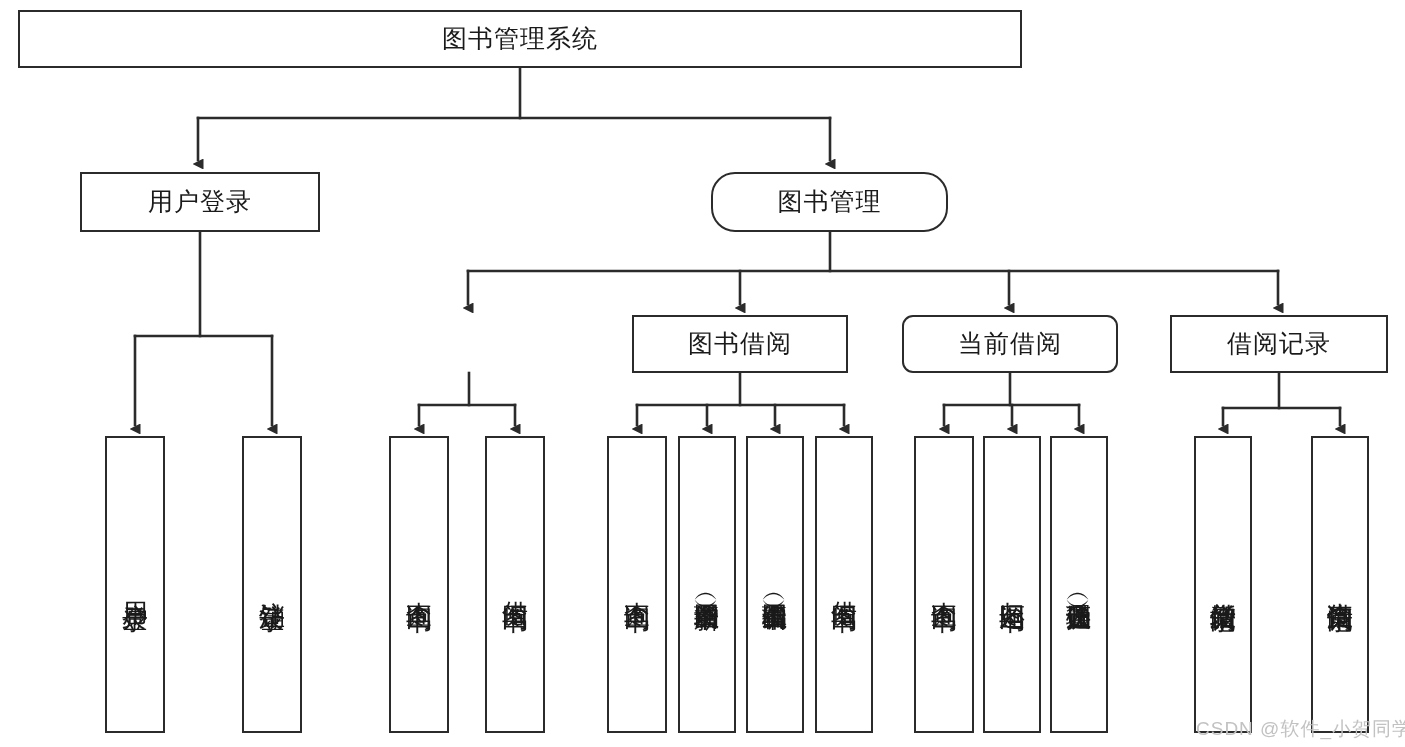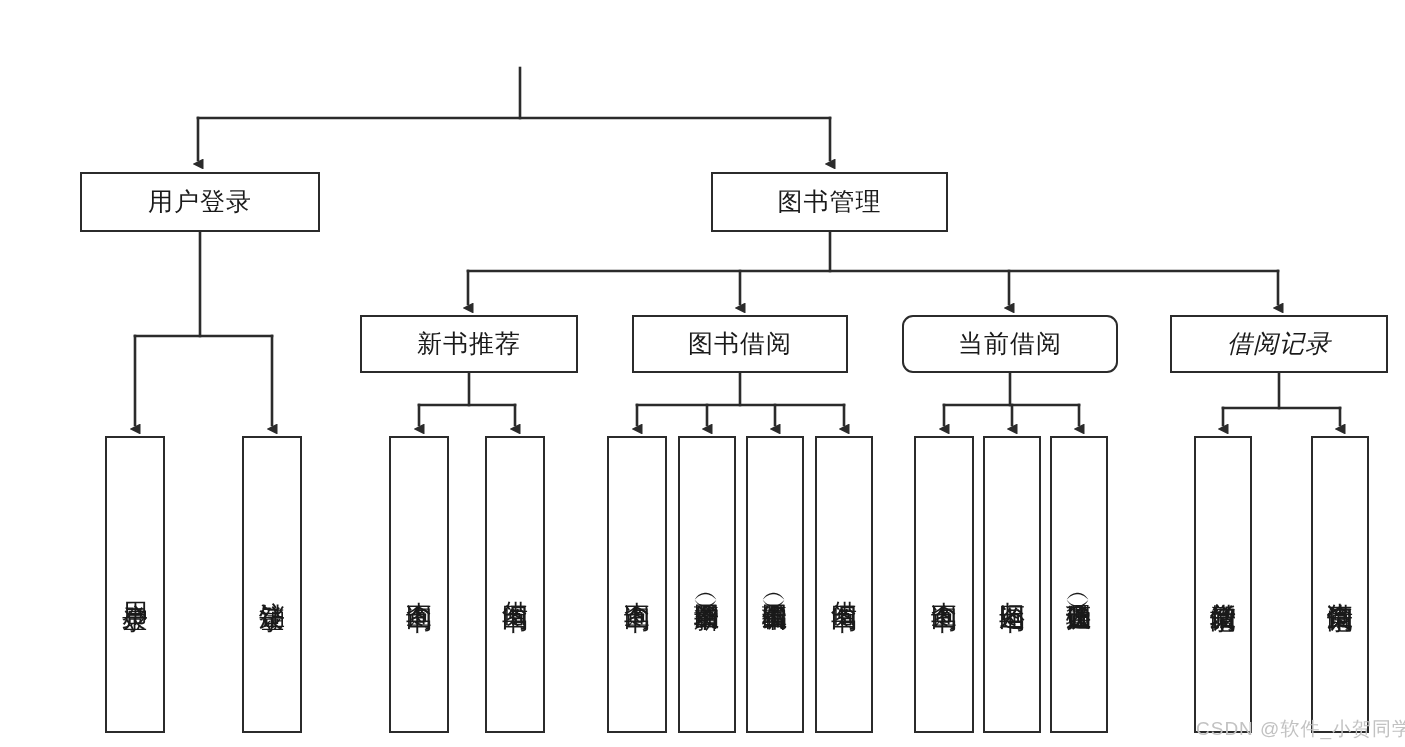--- a/index.html
+++ b/index.html
@@ -114,38 +114,38 @@
       <path d="M1012,405 L1012,425" marker-end="url(#arrow)"></path>
       <path d="M1079,405 L1079,425" marker-end="url(#arrow)"></path>
 
       <path d="M1279,373 L1279,408"></path>
       <path d="M1223,408 L1340,408"></path>
       <path d="M1223,408 L1223,425" marker-end="url(#arrow)"></path>
       <path d="M1340,408 L1340,425" marker-end="url(#arrow)"></path>
     </g>
   </svg>
 
+  <div class="node horiz" style="left:18px; top:10px; width:1004px; height:58px;">
+    <span>图书管理系统</span>
+  </div>
 
   <div class="node horiz" style="left:80px; top:172px; width:240px; height:60px;">
     <span>用户登录</span>
   </div>
-  <div class="node horiz" style="left:711px; top:172px; width:237px; height:60px;">
+  <div class="node horiz" style="left:711px; top:172px; width:237px; height:60px;border-radius:24px;">
     <span>图书管理</span>
   </div>
 
-  <div class="node horiz" style="left:360px; top:315px; width:218px; height:58px;">
-    <span>新书推荐</span>
-  </div>
   <div class="node horiz" style="left:632px; top:315px; width:216px; height:58px;text-align:center;">
     <span>图书借阅</span>
   </div>
   <div class="node horiz" style="left:902px; top:315px; width:216px; height:58px;border-radius:11px;">
     <span>当前借阅</span>
   </div>
-  <div class="node horiz" style="left:1170px; top:315px; width:218px; height:58px;font-style:italic;">
+  <div class="node horiz" style="left:1170px; top:315px; width:218px; height:58px;">
     <span>借阅记录</span>
   </div>
 
   <div class="node vert" style="left:105px; top:436px; width:60px; height:297px;">
     <span class="vtext">用户登录</span>
   </div>
   <div class="node vert" style="left:242px; top:436px; width:60px; height:297px;">
     <span class="vtext">注销登录</span>
   </div>
 

